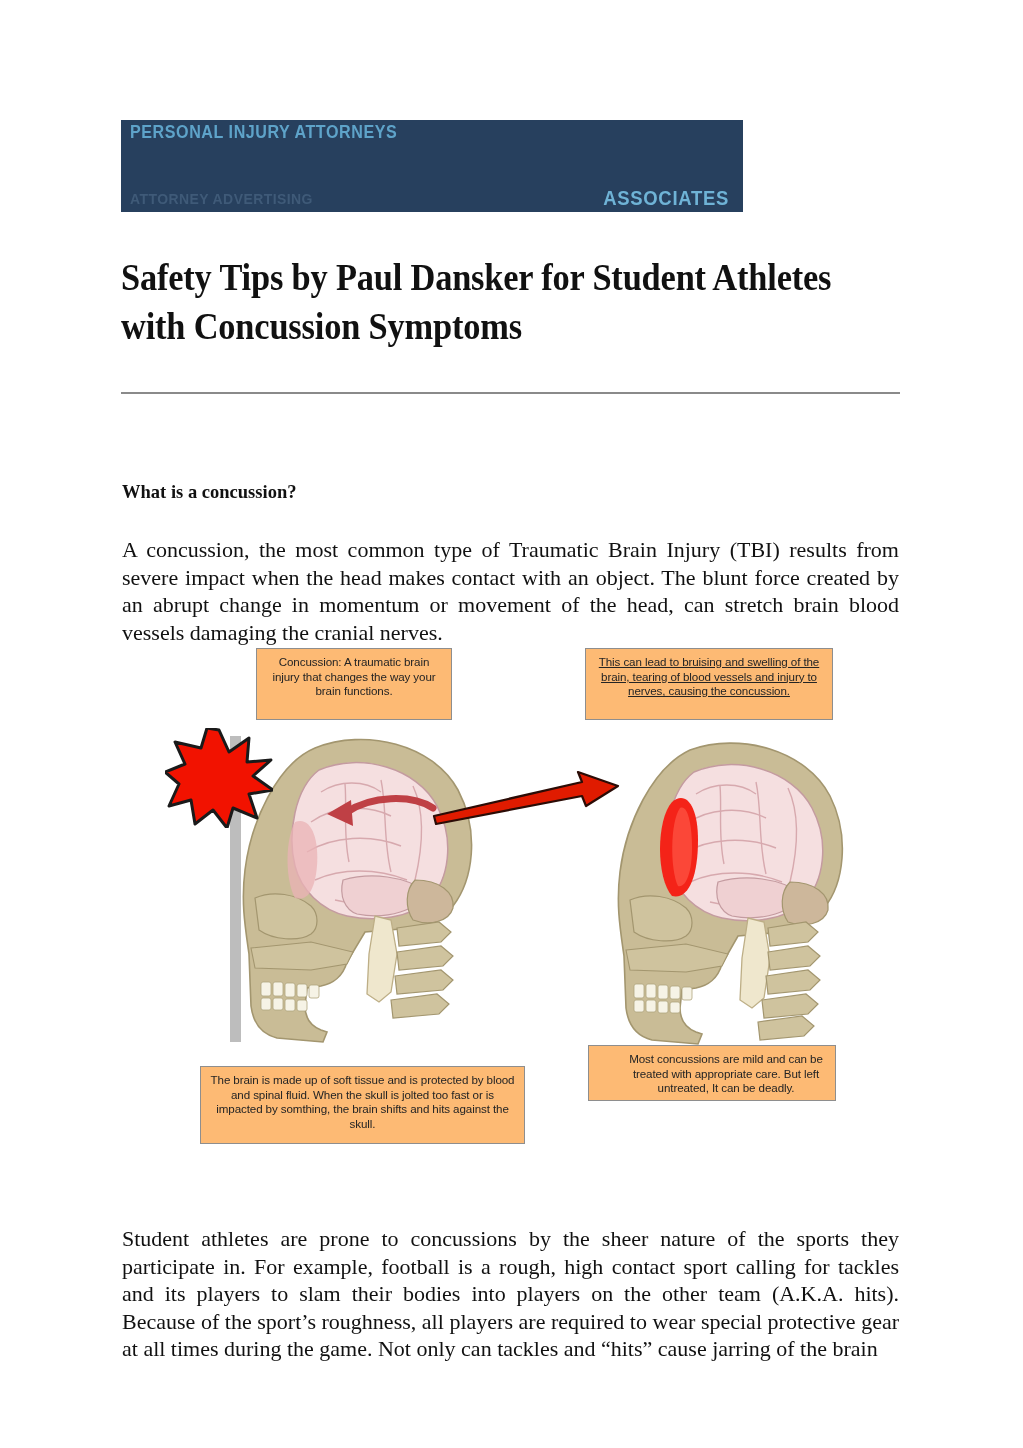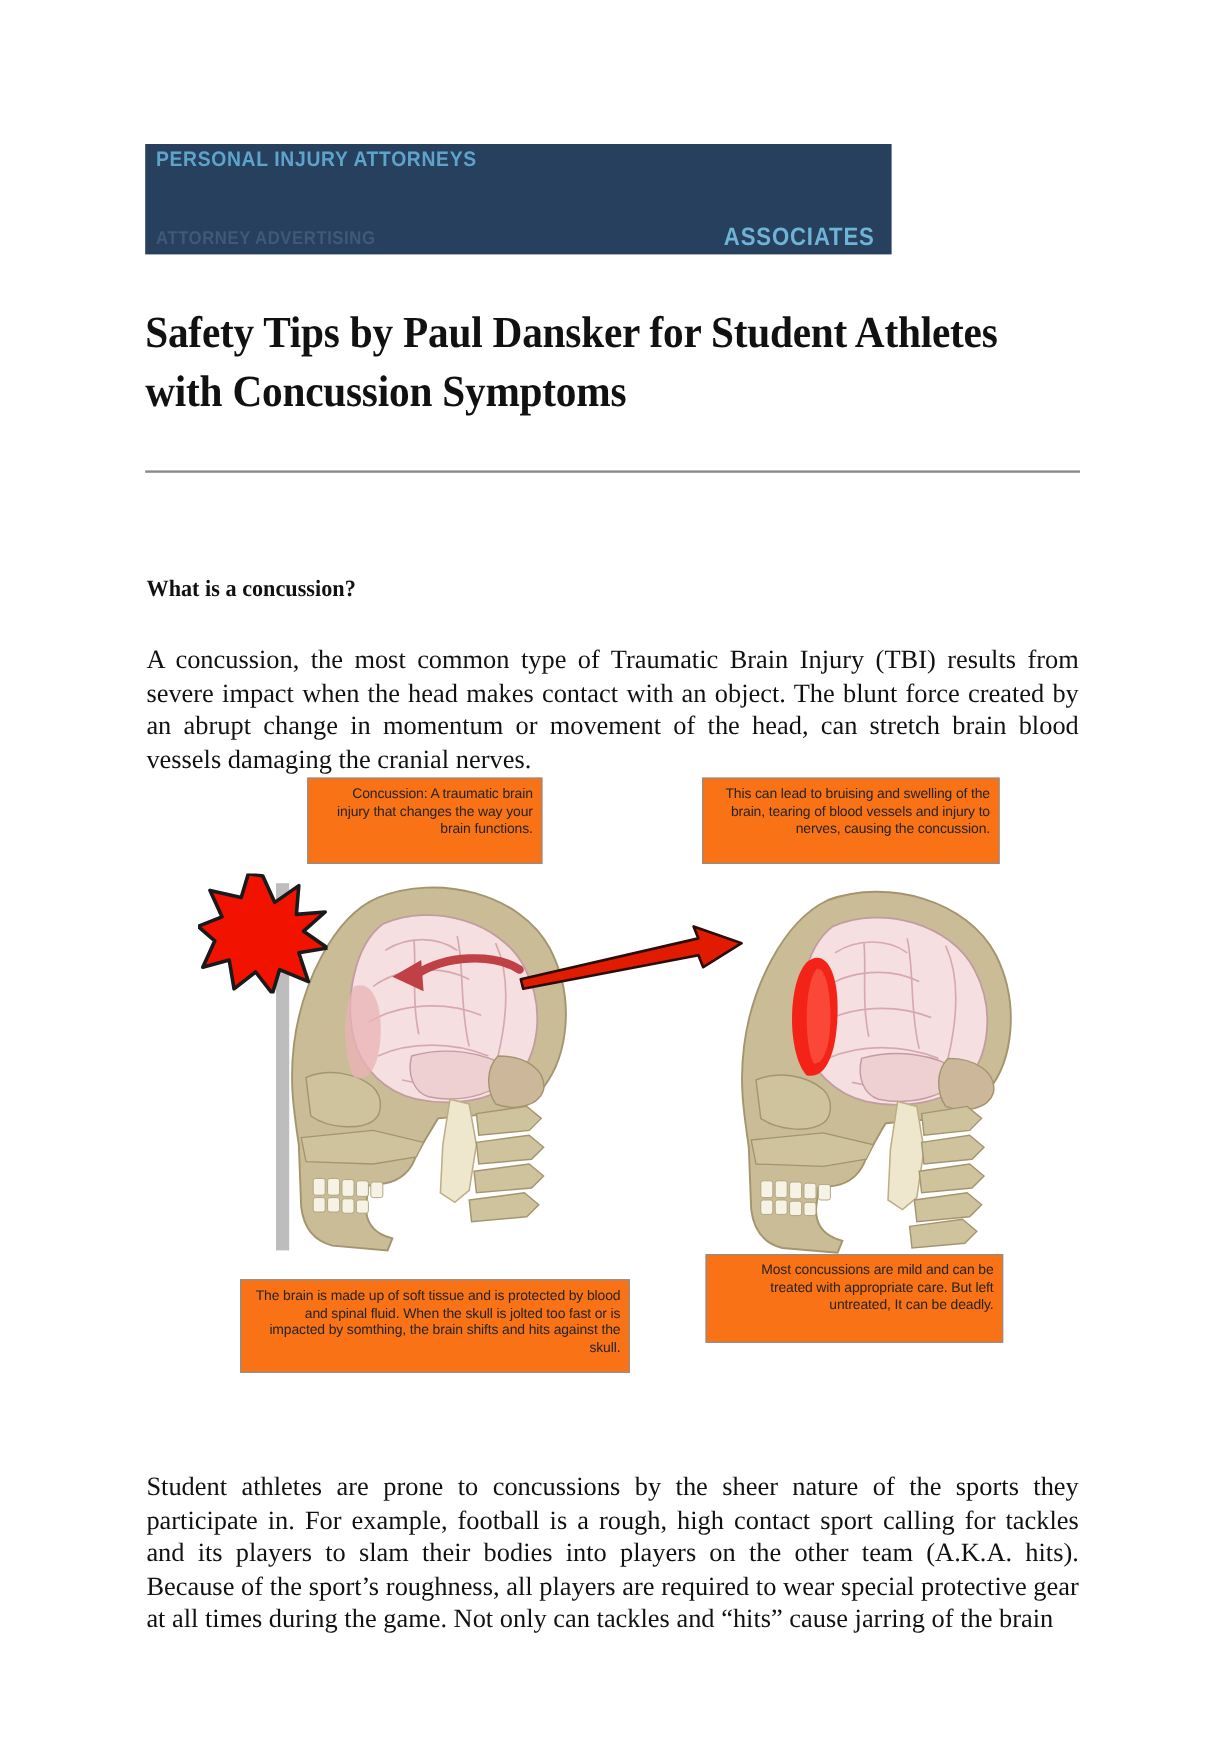--- a/index.html
+++ b/index.html
@@ -144,34 +144,34 @@
     left: 180px;
     top: 648px;
     width: 680px;
     height: 480px;
   }
 
   .cap-box {
     position: absolute;
     box-sizing: border-box;
     border: 1px solid #8e8e8e;
-    background: #f97316;
+    background: #fdba74;
     font-family: "Liberation Sans", "DejaVu Sans", sans-serif;
     font-size: 11.6px;
     line-height: 14.5px;
     color: #242424;
-    text-align: right;
+    text-align: center;
     padding: 6px 7px;
     letter-spacing: -0.1px;
     font-weight: 500;
   }
   .cap-tl { left: 76px;  top: 0px;   width: 196px; height: 72px; }
-  .cap-tr { left: 405px; top: 0px;   width: 248px; height: 72px; }
+  .cap-tr { left: 405px; top: 0px;   width: 248px; height: 72px; text-decoration: underline; }
   .cap-bl { left: 20px;  top: 392px; width: 325px; height: 78px; margin-top: 26px; }
-  .cap-br { left: 408px; top: 397px; width: 248px; height: 74px; padding-left: 35px; }
+  .cap-br { left: 408px; top: 397px; width: 248px; height: 56px; padding-left: 35px; }
 
   .grey-bar {
     position: absolute;
     left: 50px;
     top: 88px;
     width: 11px;
     height: 306px;
     background: #bdbdbd;
   }
 

